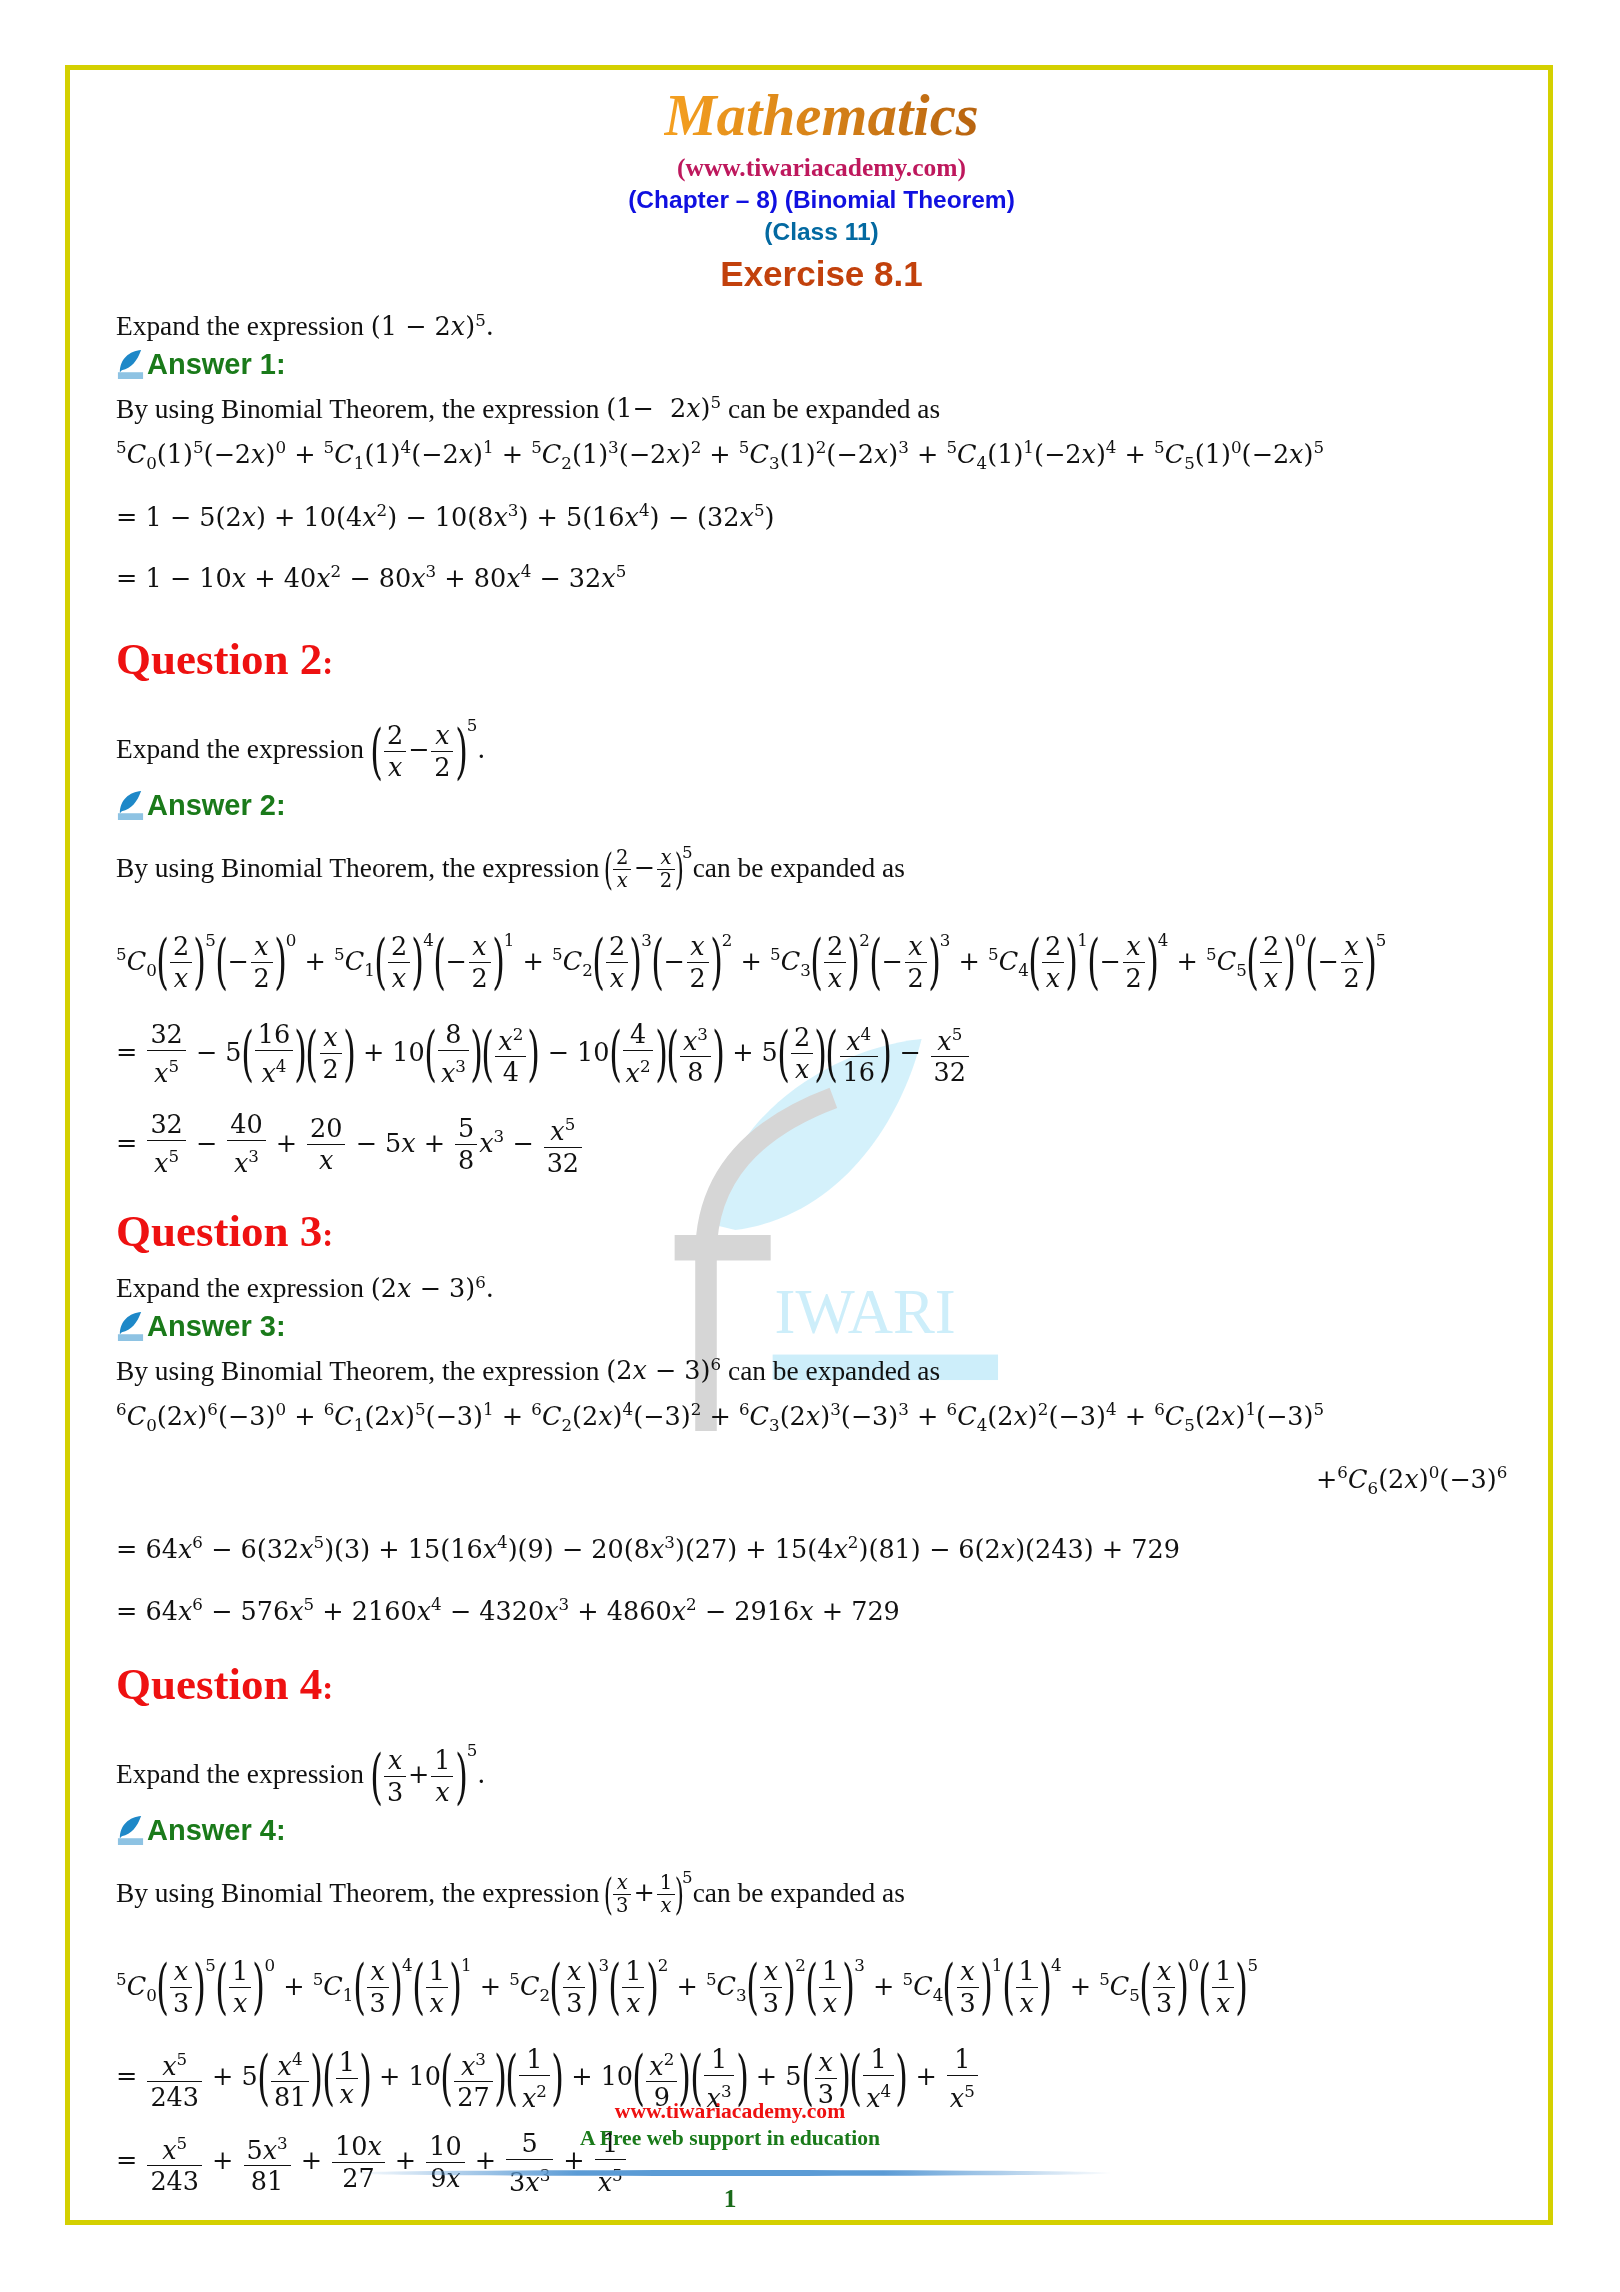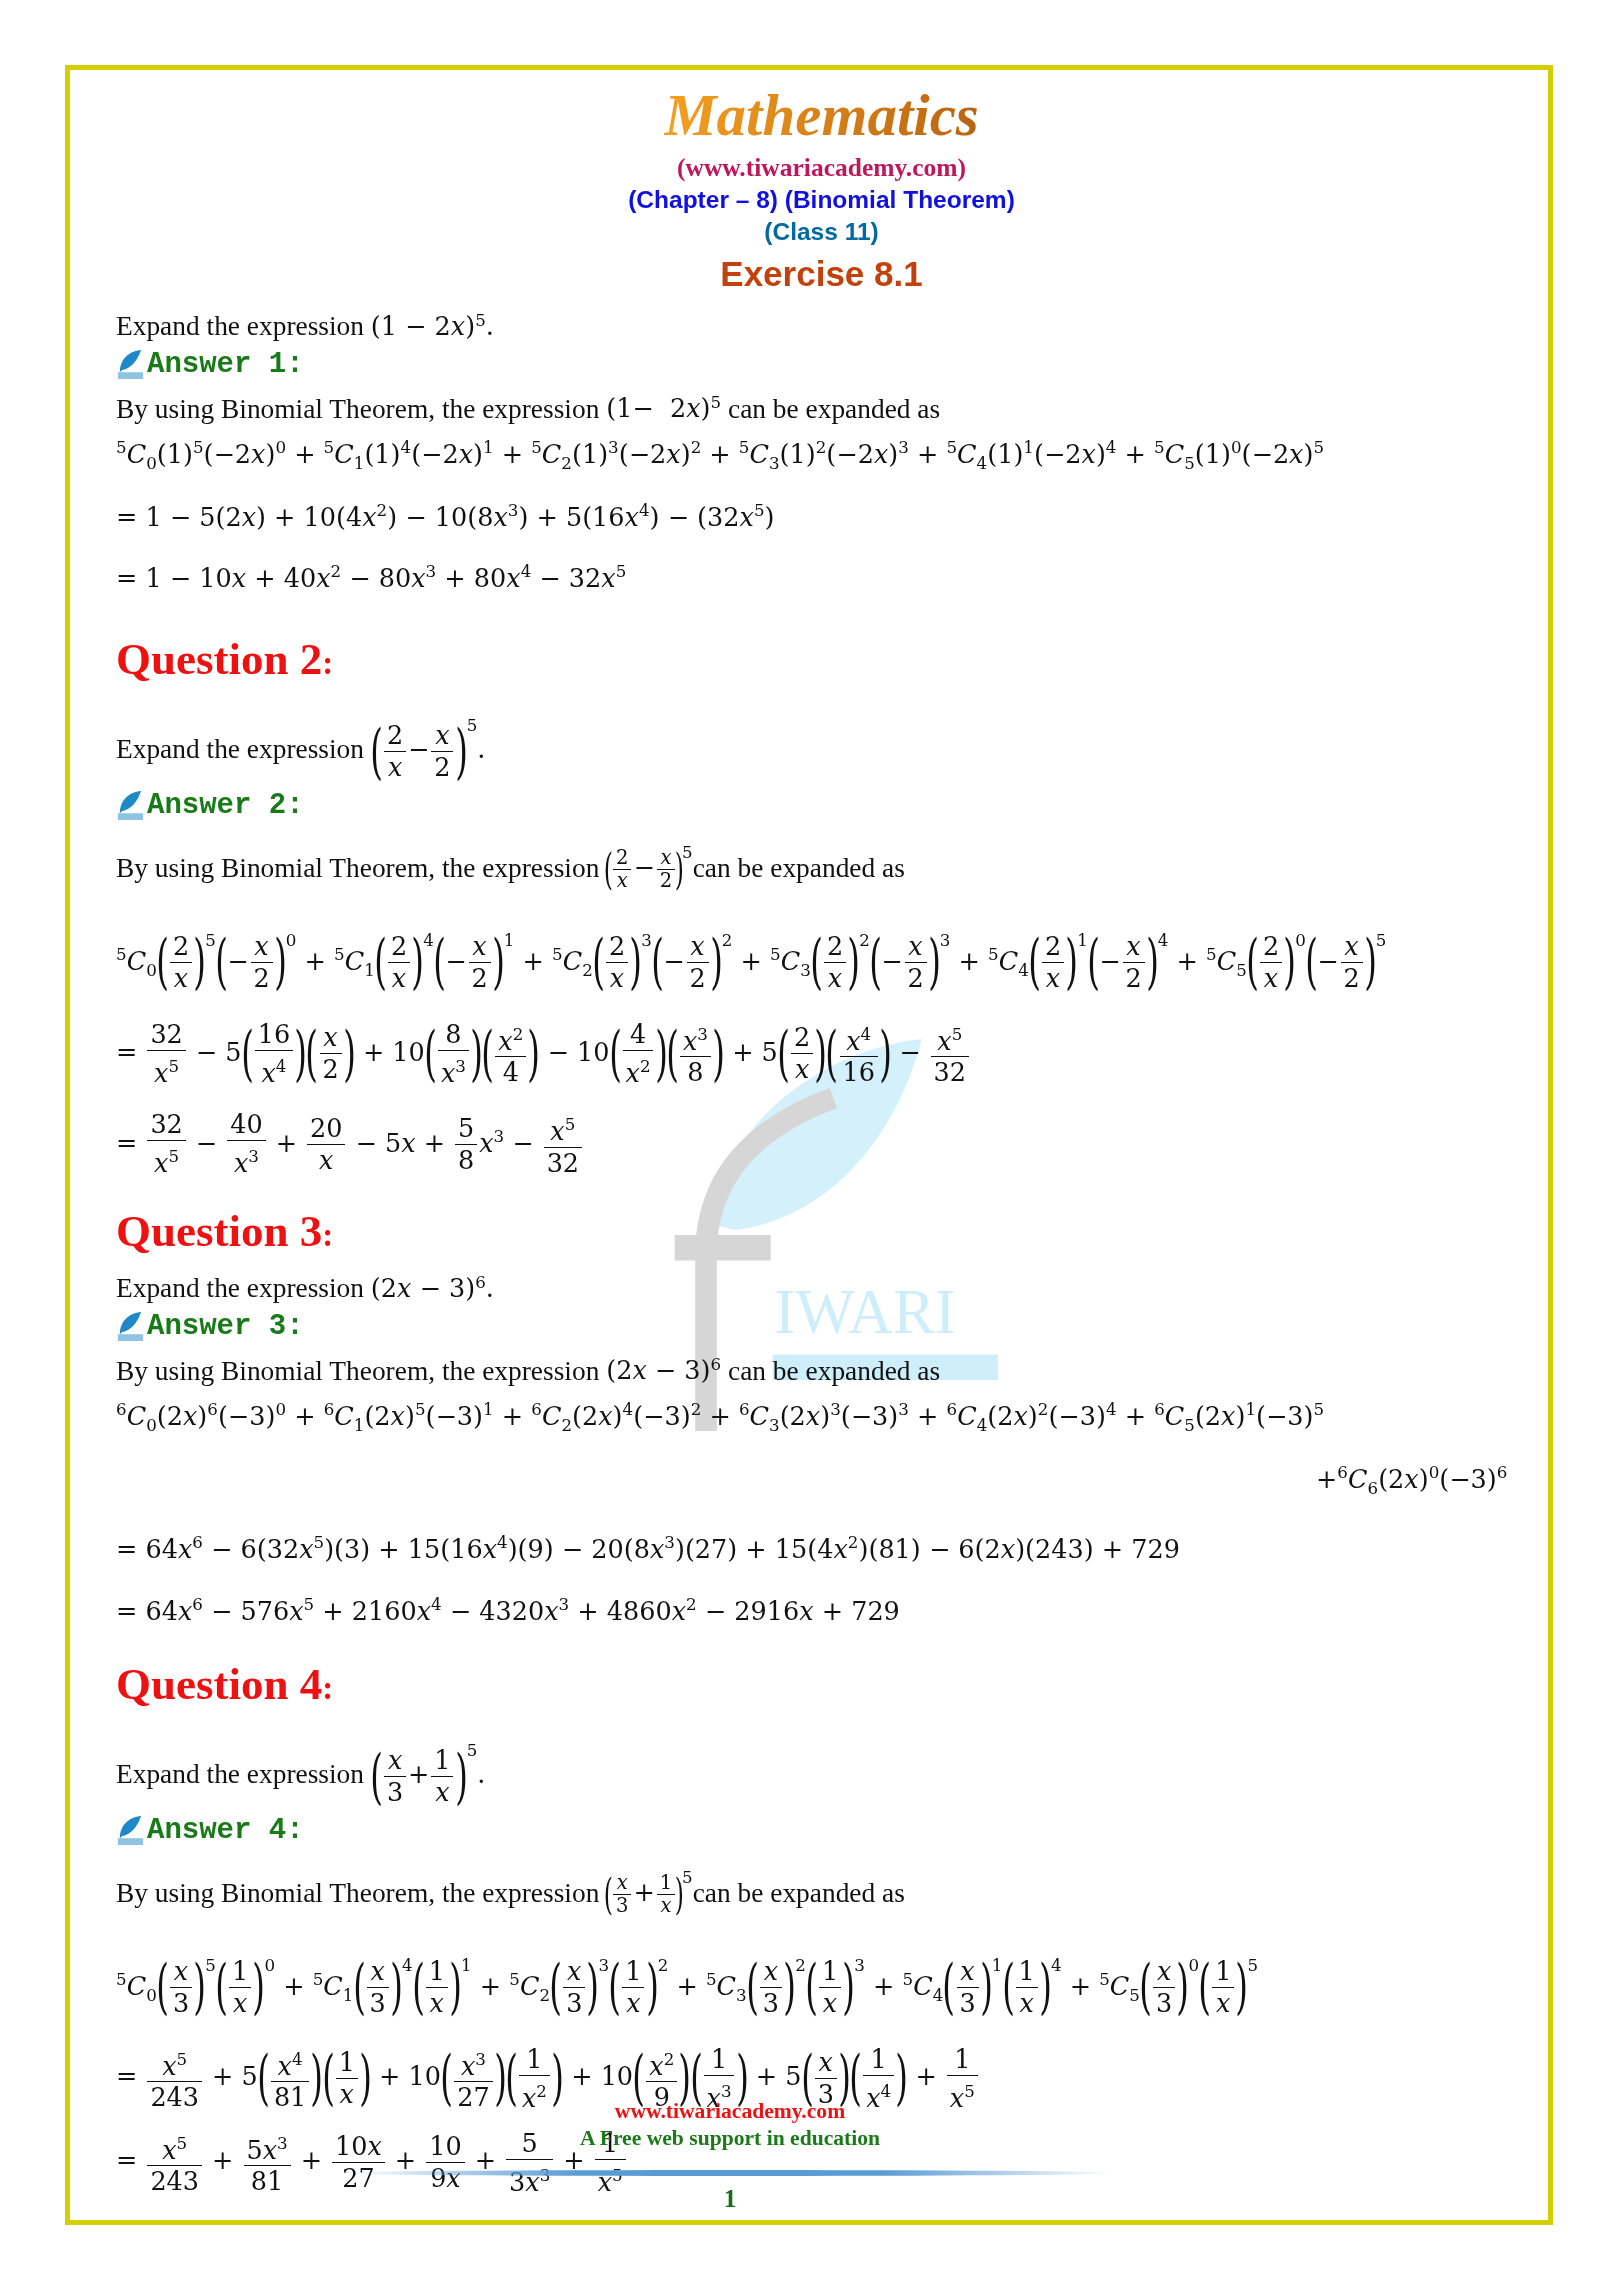--- a/index.html
+++ b/index.html
@@ -12,21 +12,21 @@
   .hdr-site { font-family: "Liberation Serif", serif; font-weight: bold; font-size: 25.5px; color: #be185d; line-height: 31px; }
   .hdr-chap { font-family: "Liberation Sans", sans-serif; font-weight: bold; font-size: 24.5px; color: #1010e0; line-height: 33px; }
   .hdr-class { font-family: "Liberation Sans", sans-serif; font-weight: bold; font-size: 24.5px; color: #0369a1; line-height: 31px; }
   .hdr-ex { font-family: "Liberation Sans", sans-serif; font-weight: bold; font-size: 35px; color: #c2410c; line-height: 53px; }
   .q-head { font-family: "Liberation Serif", serif; font-weight: bold; font-size: 45px; color: #ee1111; line-height: 53px; }
   .q-head .colon { font-size: 33px; }
   .line { font-size: 27.4px; line-height: 39px; white-space: nowrap; }
   .math { font-family: "DejaVu Serif", serif; font-size: 25.5px; white-space: nowrap; }
   .eq { font-family: "DejaVu Serif", serif; font-size: 25.5px; line-height: 55px; white-space: nowrap; }
   .eq-tall { line-height: 82px; }
-  .ans-head { font-family: Liberation Mono, monospace; font-weight: bold; font-size: 29px; color: #1a7a1a; line-height: 37px; display: flex; align-items: center; }
+  .ans-head { font-family: Liberation Sans, sans-serif; font-weight: bold; font-size: 29px; color: #1a7a1a; line-height: 37px; display: flex; align-items: center; }
   .ans-icon { display: inline-block; width: 29px; height: 31px; margin-right: 2px; position: relative; }
   sup { font-size: 16.7px; }
   sub { font-size: 16.7px; }
   .frac { display: inline-flex; flex-direction: column; vertical-align: middle; text-align: center; margin: 0 2px; }
   .frac .n { border-bottom: 1.5px solid #111; padding: 0 2.9px; line-height: 31px; }
   .frac .d { line-height: 31px; padding: 0 2.9px; }
   .frac.sm .n, .frac.sm .d { font-size: 19.6px; line-height: 21.6px; }
   .paren { font-size: 59px; font-weight: 200; vertical-align: middle; display: inline-block; transform: scaleX(0.55); margin: 0 -5.9px; }
   .paren.sm { font-size: 43px; }
   .right { text-align: right; padding-right: 19.6px; }

